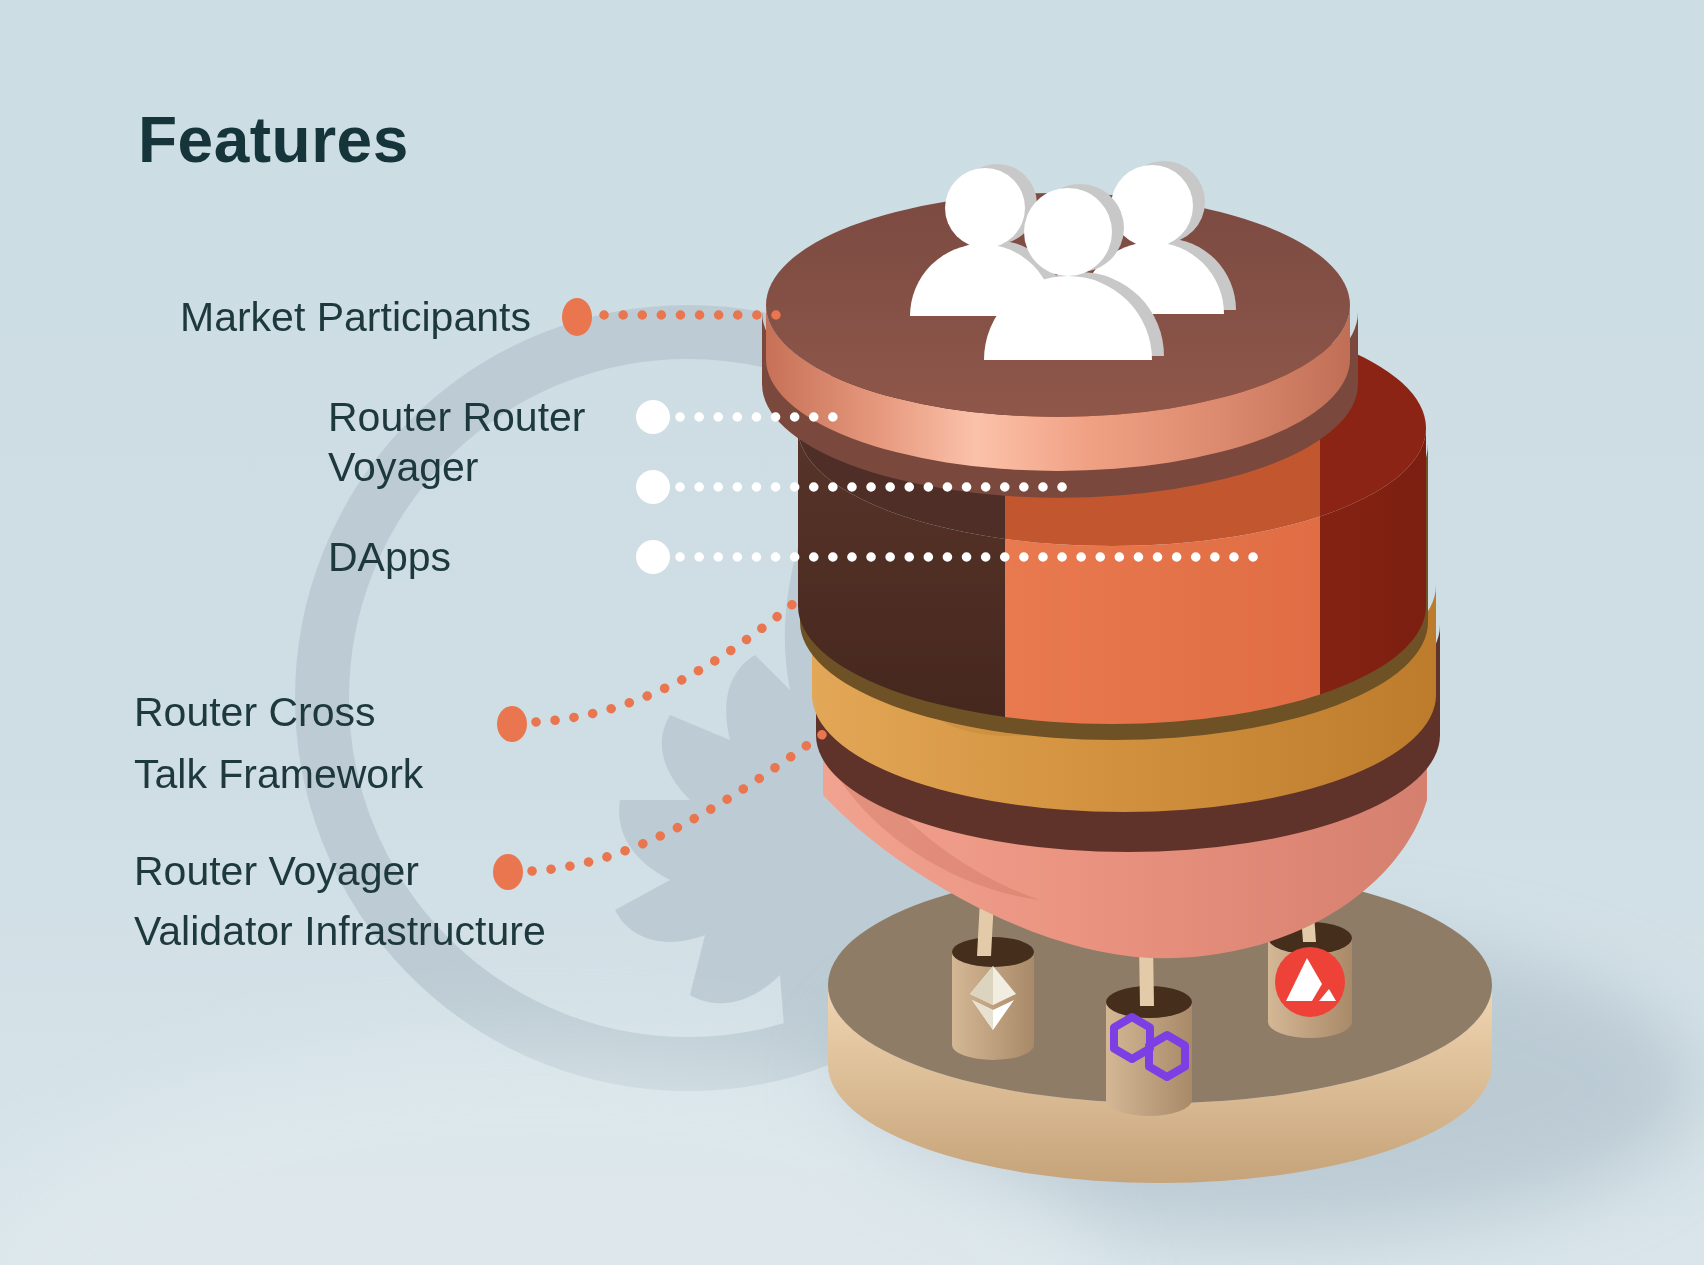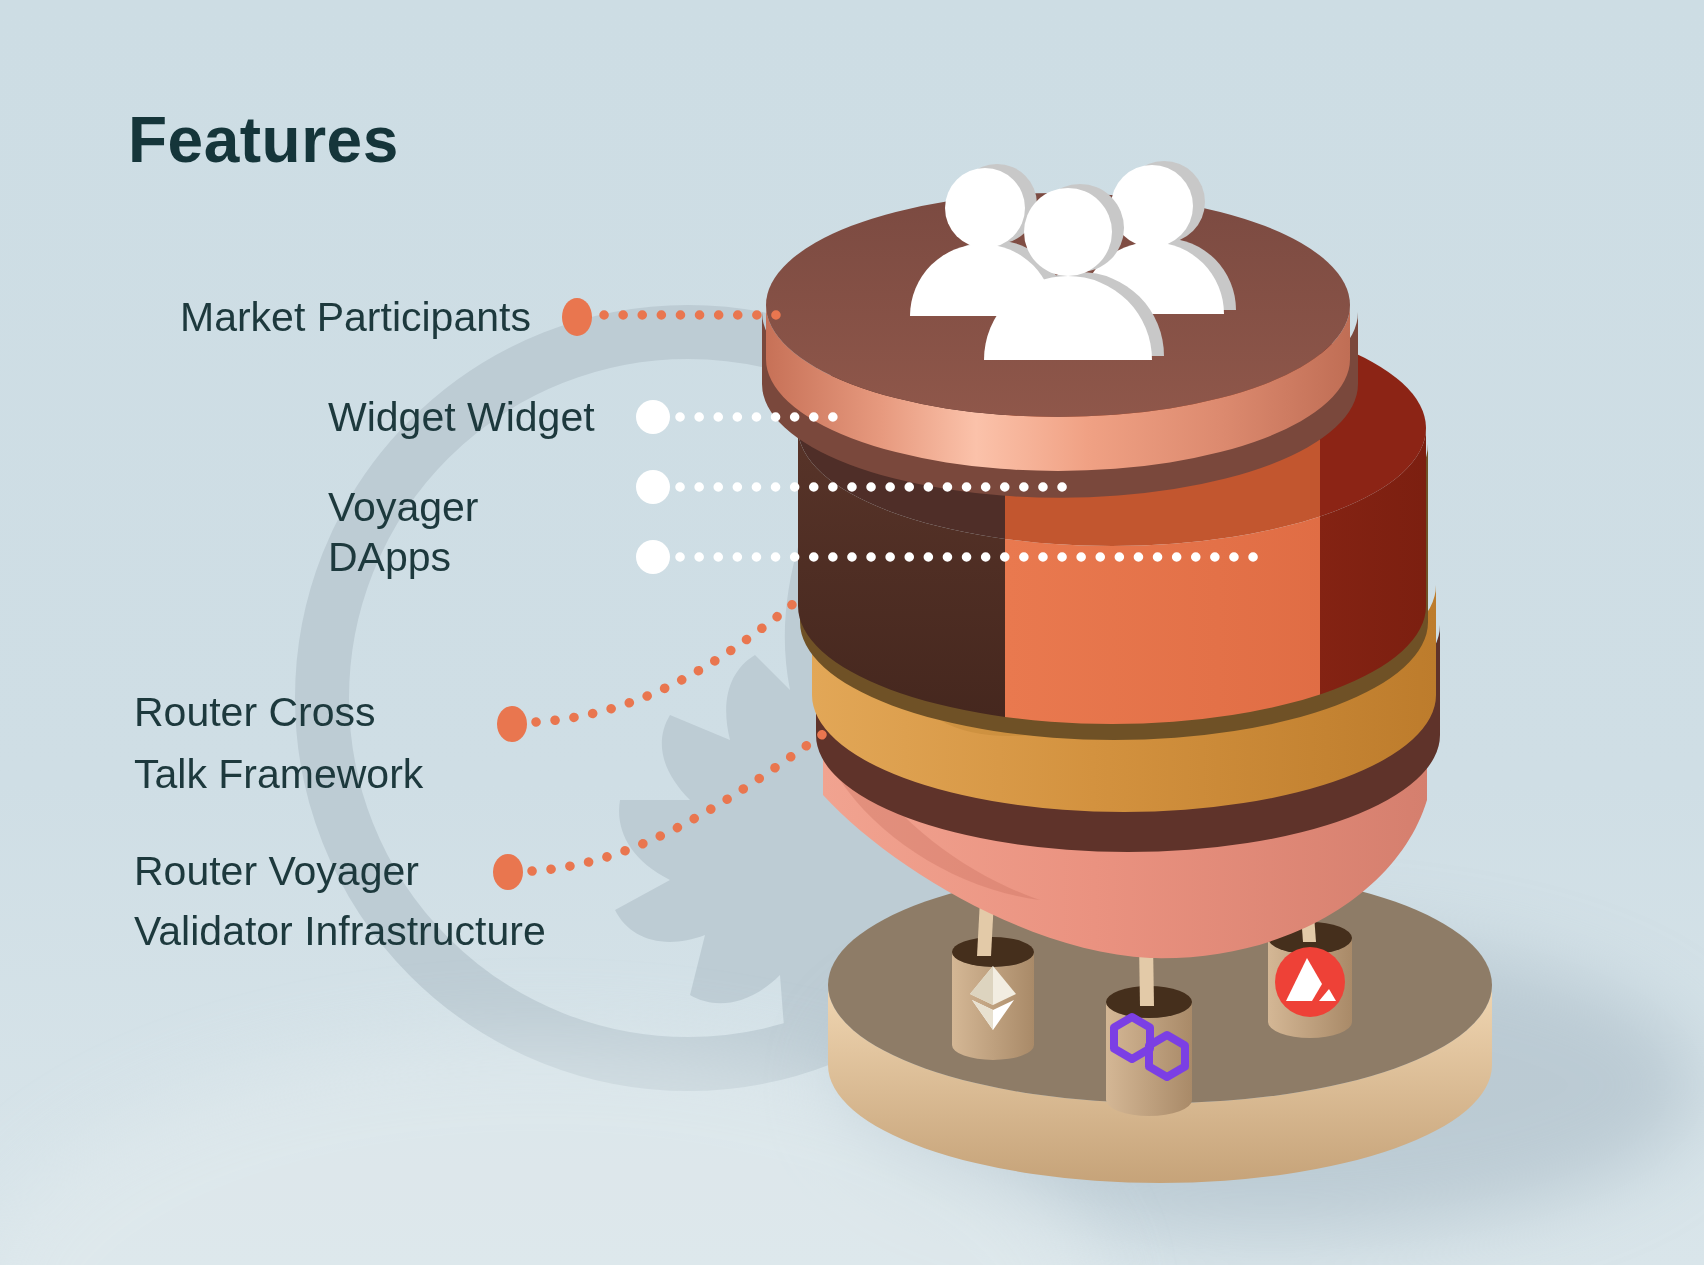--- a/index.html
+++ b/index.html
@@ -3,31 +3,31 @@
 <meta charset="utf-8">
 <style>
   html,body{margin:0;padding:0;background:#9fb3bd;}
   .stage{
     position:relative;width:1704px;height:1265px;overflow:hidden;
     background:linear-gradient(180deg,#cddde4 0%,#cfdee5 62%,#d9e5ea 100%);
     font-family:"Liberation Sans",sans-serif;
   }
   .stage svg{position:absolute;left:0;top:0;}
   .page-title{
-    position:absolute;left:128px;top:60px;
+    position:absolute;left:138px;top:60px;
     font-size:64px;font-weight:700;color:#15353a;letter-spacing:.5px;
   }
   .label{
     position:absolute;color:#1d393d;font-size:41px;font-weight:500;
     line-height:62px;white-space:nowrap;
   }
   .label span{display:block;}
   .lbl-1{left:134px;top:286px;margin-left:46px;}
   .lbl-2{left:328px;top:386px;}
-  .lbl-3{left:328px;top:476px;}
+  .lbl-3{left:328px;top:436px;}
   .lbl-4{left:328px;top:526px;}
   .lbl-5{left:134px;top:681px;}
   .lbl-6{left:134px;top:841px;line-height:60px;}
 </style>
 </head>
 <body>
 
 <div class="stage">
 
   <svg width="1704" height="1265" viewBox="0 0 1704 1265">
@@ -231,21 +231,21 @@
       <ellipse cx="508" cy="872" rx="15" ry="18" fill="#e9764f"></ellipse>
     </g>
   </svg>
 
   <h1 class="page-title">Features</h1>
 
   <div class="label lbl-1">
     <span>Market Participants</span>
   </div>
   <div class="label lbl-2">
-    <span>Widget Widget</span>
+    <span>Router Router</span>
   </div>
   <div class="label lbl-3">
     <span>Voyager</span>
   </div>
   <div class="label lbl-4">
     <span>DApps</span>
   </div>
   <div class="label lbl-5">
     <span>Router Cross</span>
     <span>Talk Framework</span>

